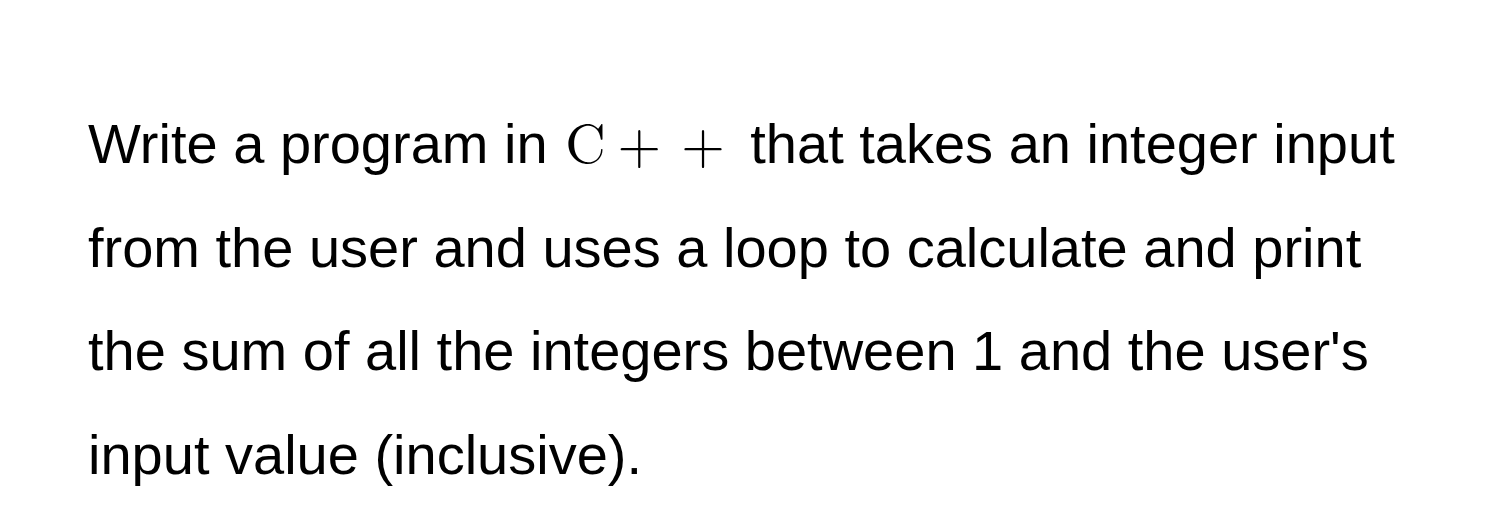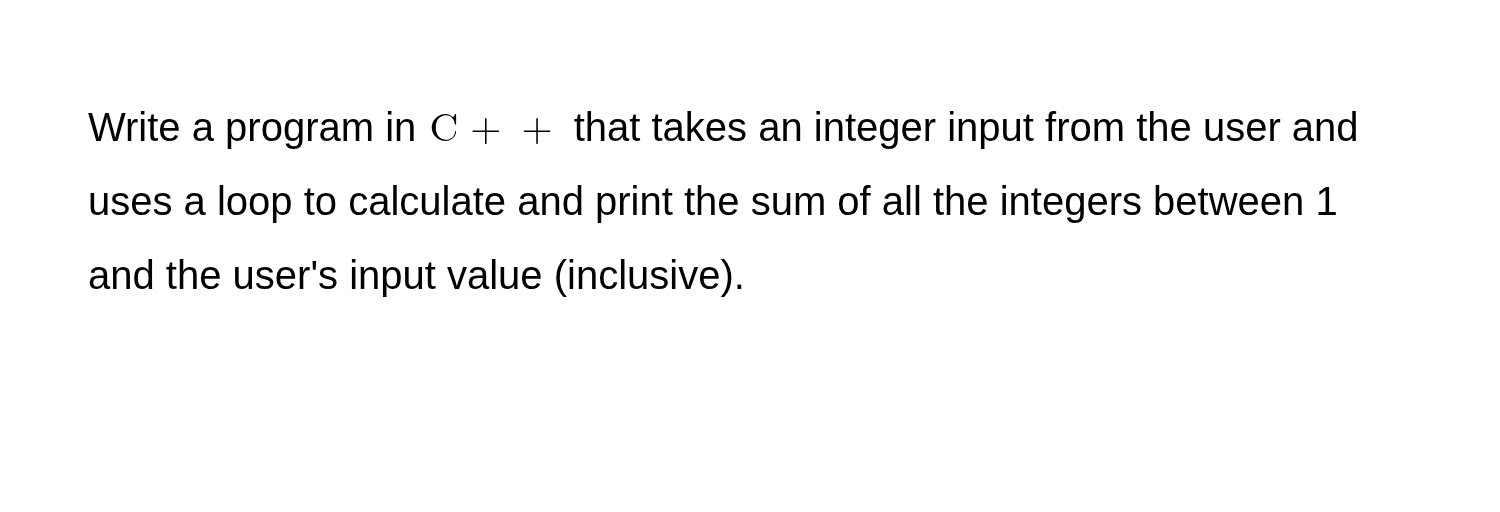--- a/index.html
+++ b/index.html
@@ -8,21 +8,21 @@
       width: 1500px;
       height: 512px;
       background: #ffffff;
       font-family: -apple-system, BlinkMacSystemFont, "Segoe UI", Helvetica, Arial, sans-serif;
       box-sizing: border-box;
       padding-left: 88px;
       padding-right: 88px;
       padding-top: 88px;
     }
     .paragraph {
-      font-size: 40px;
+      font-size: 56px;
       line-height: 1.85;
       color: #000000;
       font-weight: 400;
     }
     .math-var {
       font-family: "Latin Modern Roman", "Computer Modern", Georgia, serif;
       margin: 0 2px;
     }
     .math-plus {
       font-family: "Latin Modern Roman", "Computer Modern", Georgia, serif;

